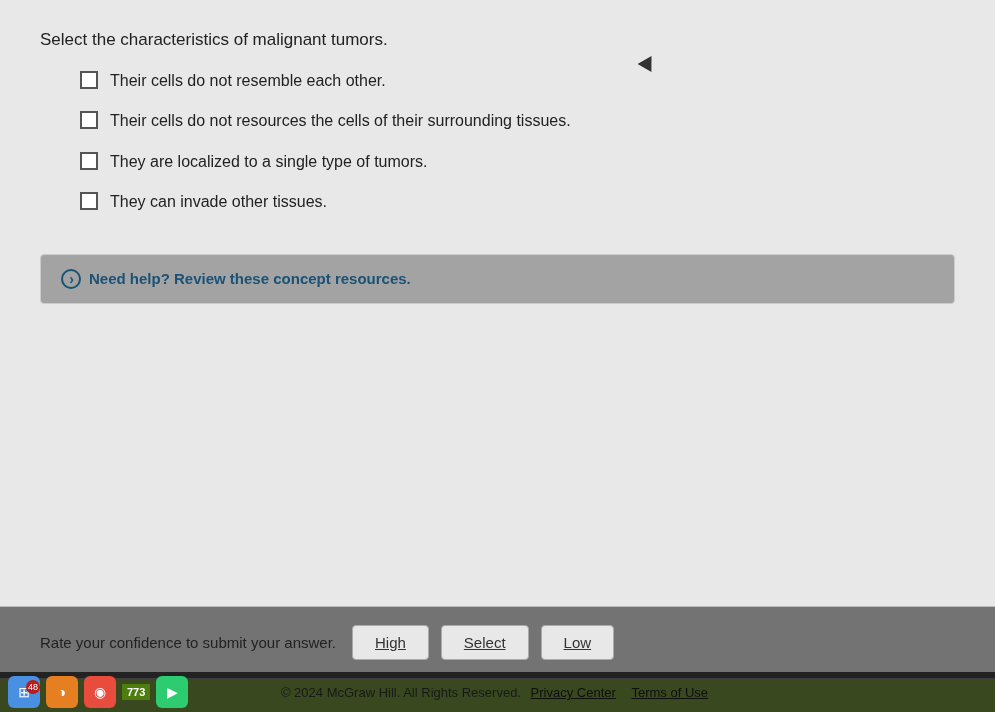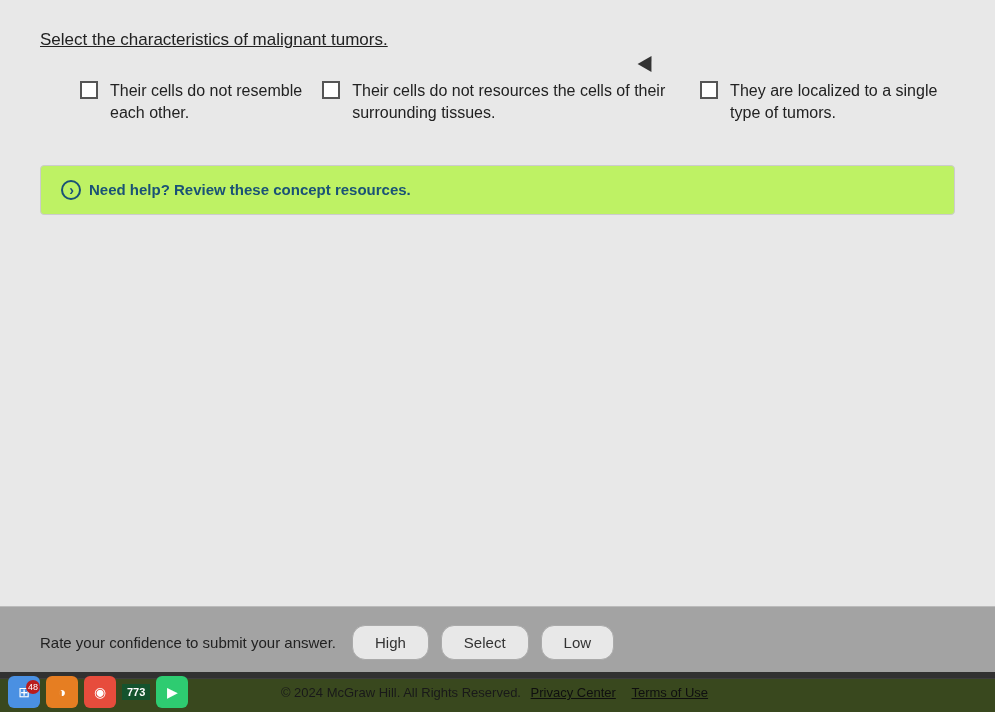--- a/index.html
+++ b/index.html
@@ -28,28 +28,28 @@
 
     .main-content {
       flex: 1;
       padding: 30px 40px 20px 40px;
       background: #e8e8e8;
     }
 
     .question-title {
       font-size: 17px;
       color: #222;
-      margin-bottom: 30px;
+      margin-bottom: 20px;
       font-weight: 400;
-      text-decoration: underline;
     }
 
     .options-list {
       list-style: none;
       display: flex;
+      flex-direction: column;
       gap: 18px;
       padding-left: 40px;
     }
 
     .option-item {
       display: flex;
       align-items: flex-start;
       gap: 12px;
       cursor: pointer;
     }
@@ -68,21 +68,21 @@
       font-size: 16px;
       color: #222;
       line-height: 1.4;
     }
 
     .help-section {
       margin-top: 40px;
       padding: 14px 20px;
       border: 1px solid #ccc;
       border-radius: 4px;
-      background: #bef264;
+      background: #a3a3a3;
       display: flex;
       align-items: center;
       gap: 8px;
       cursor: pointer;
     }
 
     .help-icon {
       width: 20px;
       height: 20px;
       border: 2px solid #1a5276;
@@ -102,43 +102,44 @@
       margin-left: 1px;
     }
 
     .help-text {
       font-size: 15px;
       font-weight: 700;
       color: #1a5276;
     }
 
     .bottom-bar {
-      background: #a3a3a3;
+      background: #737373;
       padding: 18px 40px;
       display: flex;
       align-items: center;
       justify-content: flex-start;
       gap: 12px;
       border-top: 1px solid #bbb;
     }
 
     .confidence-label {
       font-size: 15px;
       color: #222;
       margin-right: 4px;
     }
 
     .confidence-btn {
       padding: 8px 22px;
       border: 1.5px solid #aaa;
       background: #e8e8e8;
-      border-radius: 13px;
+      border-radius: 4px;
       font-size: 15px;
       color: #333;
       cursor: pointer;
+      text-decoration: underline;
     }
 
     .footer {
       background: #bef264;
       padding: 6px 0 12px 0;
       text-align: center;
       font-size: 13px;
       color: #555;
       border-top: 1px solid #ccc;
     }
@@ -185,21 +186,21 @@
       font-size: 9px;
       border-radius: 50%;
       width: 14px;
       height: 14px;
       display: flex;
       align-items: center;
       justify-content: center;
     }
 
     .taskbar-number {
-      background: #14532d;
+      background: #4d7c0f;
       color: white;
       font-size: 11px;
       font-weight: bold;
       padding: 2px 5px;
       border-radius: 0;
     }
 
     .cursor-arrow {
       position: absolute;
       top: 55px;
@@ -234,20 +235,24 @@
       <li class="option-item">
         <div class="option-checkbox"></div>
         <span class="option-label">Their cells do not resources the cells of their surrounding tissues.</span>
       </li>
 
       <li class="option-item">
         <div class="option-checkbox"></div>
         <span class="option-label">They are localized to a single type of tumors.</span>
       </li>
 
+      <li class="option-item">
+        <div class="option-checkbox"></div>
+        <span class="option-label">They can invade other tissues.</span>
+      </li>
     </ul>
 
     <div class="help-section">
       <div class="help-icon"></div>
       <span class="help-text">Need help? Review these concept resources.</span>
     </div>
 
   </div>
 
   <div class="bottom-bar">

